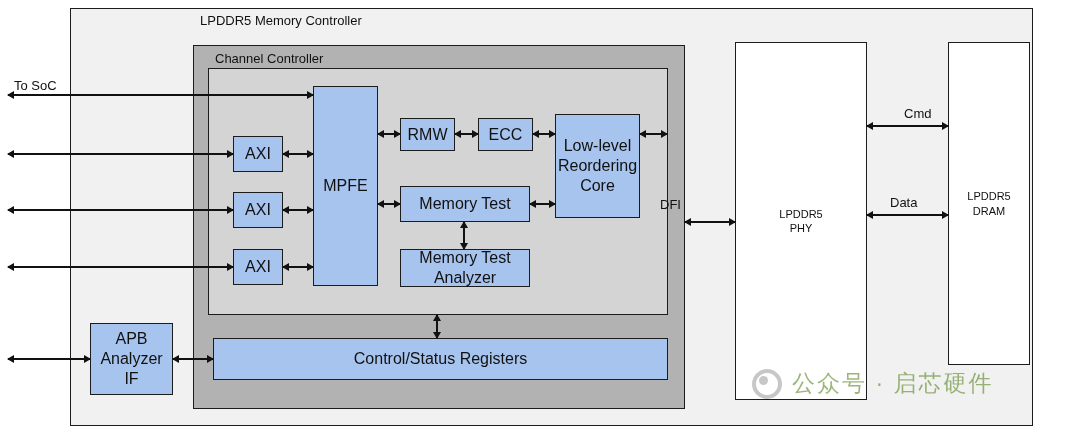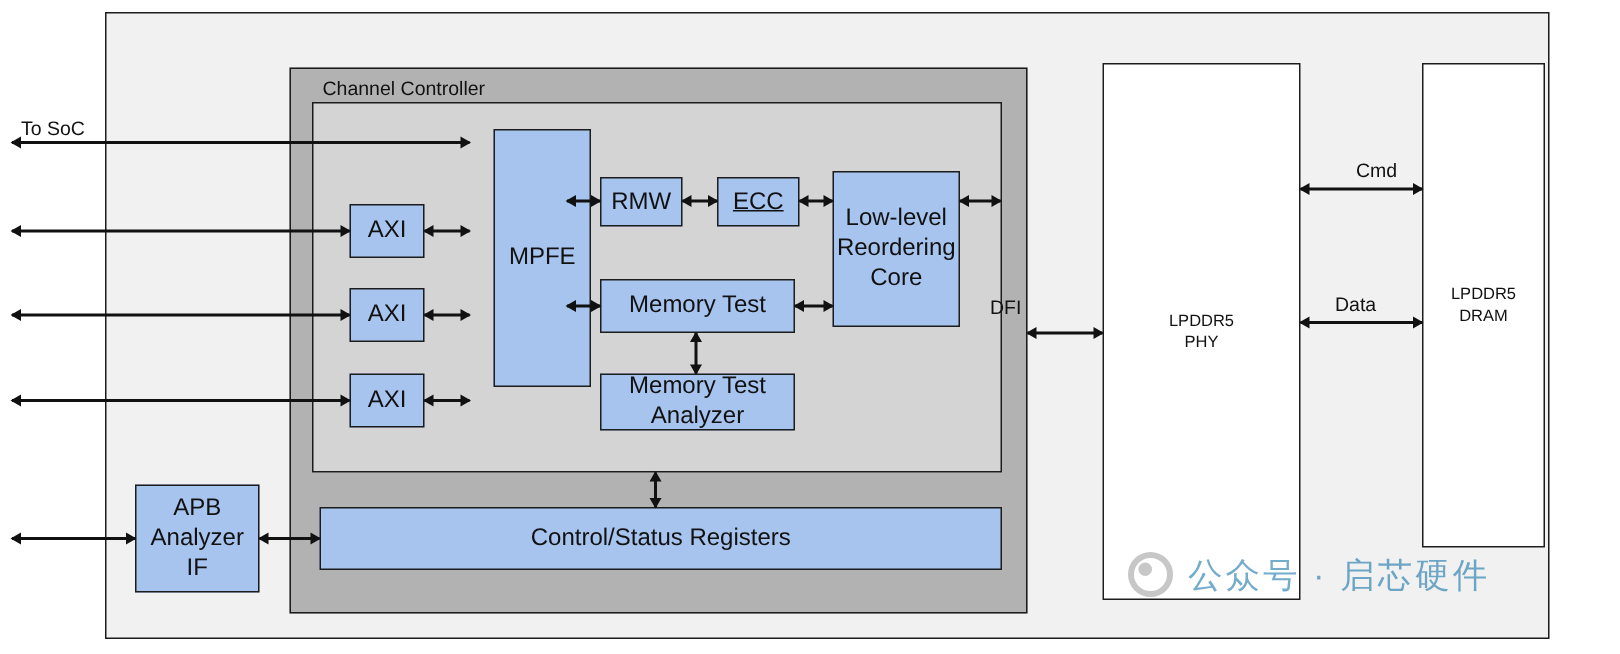--- a/index.html
+++ b/index.html
@@ -45,53 +45,54 @@
   
   .va { position:absolute; width:2px; background:#111; }
   .va::before, .va::after {
     content:''; position:absolute; left:-3px; width:0; height:0;
     border-left:4px solid transparent; border-right:4px solid transparent;
   }
   .va::before { top:-1px; border-bottom:7px solid #111; }
   .va::after  { bottom:-1px; border-top:7px solid #111; }
   
   .wm {
-    position:absolute; display:flex; align-items:flex-start; gap:10px;
-    opacity:0.55; color:#0369a1;
+    position:absolute; display:flex; align-items:center; gap:10px;
+    opacity:0.55; color:#4d7c0f;
   }
   .wm-icon {
     width:30px; height:30px; border-radius:50%;
     border:4px solid #9a9a9a; position:relative; flex:0 0 auto;
   }
   .wm-icon::after {
     content:''; position:absolute; left:3px; top:3px;
     width:9px; height:9px; border-radius:50%; background:#9a9a9a;
   }
   .wm-text { font-size:23px; letter-spacing:2px; white-space:pre; }
 </style>
 </head>
 <body>
 
 <div class="canvas">
 
   <div class="frame" style="left:70px; top:8px; width:963px; height:418px;"></div>
+  <div class="lbl" style="left:200px; top:13px;">LPDDR5 Memory Controller</div>
 
   <div class="cc" style="left:193px; top:45px; width:492px; height:364px;"></div>
   <div class="lbl" style="left:215px; top:51px;">Channel Controller</div>
 
   <div class="inner" style="left:208px; top:68px; width:460px; height:247px;"></div>
 
   <div class="blk" style="left:233px; top:136px; width:50px; height:36px;">AXI</div>
   <div class="blk" style="left:233px; top:192px; width:50px; height:36px;">AXI</div>
   <div class="blk" style="left:233px; top:249px; width:50px; height:36px;">AXI</div>
 
-  <div class="blk" style="left:313px; top:86px; width:65px; height:172px;margin-left:16px;">MPFE</div>
+  <div class="blk" style="left:313px; top:86px; width:65px; height:200px;">MPFE</div>
 
   <div class="blk" style="left:400px; top:118px; width:55px; height:33px;">RMW</div>
-  <div class="blk" style="left:478px; top:118px; width:55px; height:33px;text-decoration:underline;">ECC</div>
+  <div class="blk" style="left:478px; top:118px; width:55px; height:33px;">ECC</div>
 
   <div class="blk" style="left:555px; top:114px; width:85px; height:104px;">Low-level
 Reordering
 Core</div>
 
   <div class="blk" style="left:400px; top:186px; width:130px; height:36px;">Memory Test</div>
   <div class="blk" style="left:400px; top:249px; width:130px; height:38px;">Memory Test
 Analyzer</div>
 
   <div class="blk" style="left:213px; top:338px; width:455px; height:42px;">Control/Status Registers</div>

